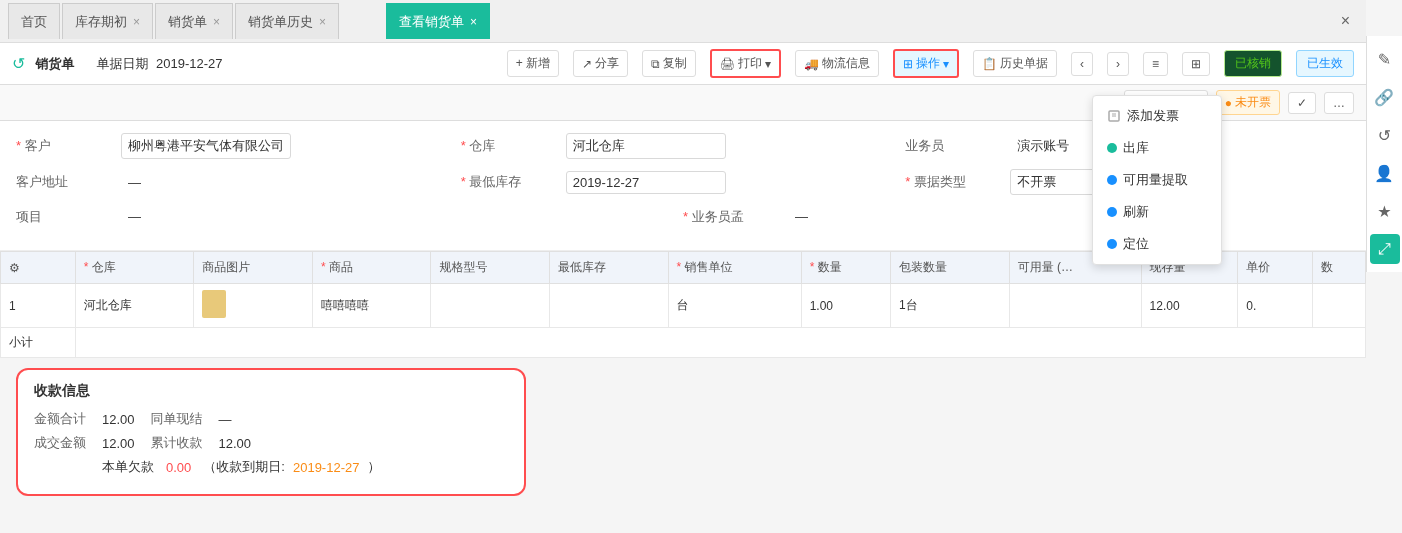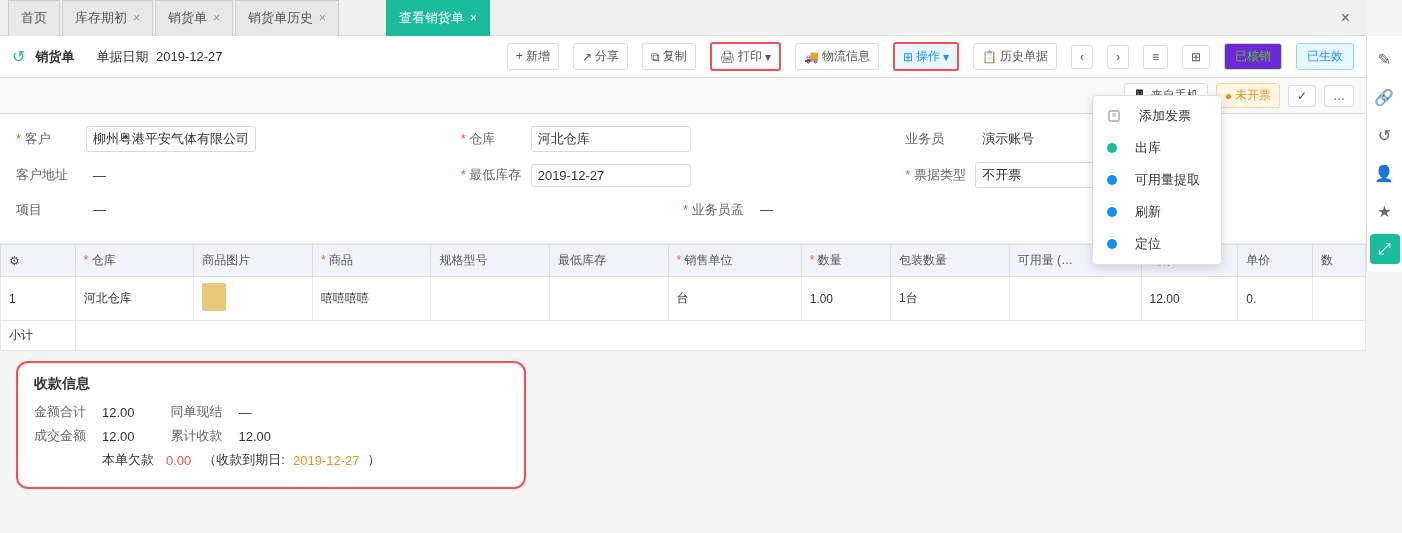--- a/index.html
+++ b/index.html
@@ -1,81 +1,81 @@
 <!DOCTYPE html>
 <html><head>
   <meta charset="utf-8">
   <style>
     * { box-sizing: border-box; margin: 0; padding: 0; }
     body { font-family: 'Microsoft YaHei', Arial, sans-serif; font-size: 13px; background: #f5f5f5; color: #333; overflow: hidden; }
 
     
-    .tab-bar { display: flex; align-items: center; background: #f0f0f0; border-bottom: 1px solid #ddd; height: 36px; padding: 0 8px; }
+    .tab-bar { display: flex; align-items: center; background: #f0f0f0; border-bottom: 1px solid #ddd; height: 43px; padding: 0 8px; }
     .tab-item { display: flex; align-items: center; padding: 0 12px; height: 36px; background: #e8e8e8; border: 1px solid #ccc; border-bottom: none; margin-right: 2px; cursor: pointer; font-size: 13px; color: #555; }
     .tab-item.active { background: #fff; color: #333; margin-left: 45px; }
     .tab-item .tab-close { margin-left: 6px; color: #999; font-size: 12px; cursor: pointer; }
     .tab-item.highlight { background: #1abc9c; color: #fff; border-color: #1abc9c; }
     .tab-item.highlight .tab-close { color: #fff; }
     .close-btn { margin-left: auto; font-size: 16px; cursor: pointer; color: #666; padding: 0 8px; }
 
     
     .toolbar { display: flex; align-items: center; background: #fff; border-bottom: 1px solid #ddd; padding: 6px 12px; gap: 6px; }
     .doc-icon { color: #1abc9c; font-size: 16px; margin-right: 4px; }
     .doc-title { font-weight: bold; color: #333; margin-right: 12px; }
     .doc-meta { color: #666; font-size: 13px; margin-right: 8px; }
     .doc-meta span { color: #333; margin-left: 4px; }
     .toolbar-actions { margin-left: auto; display: flex; align-items: center; gap: 14px; }
     .btn-tool { display: flex; align-items: center; gap: 3px; padding: 4px 8px; border: 1px solid #ddd; background: #fff; border-radius: 3px; cursor: pointer; color: #555; font-size: 12px; }
     .btn-tool.highlight { background: #fff; border: 2px solid #ff4d4f; }
     .btn-status { padding: 4px 10px; border-radius: 3px; font-size: 12px; border: 1px solid; cursor: pointer; }
-    .btn-status.green { background: #6d28d9; border-color: #b7eb8f; color: #52c41a; }
+    .btn-status.green { background: #14532d; border-color: #b7eb8f; color: #52c41a; }
     .btn-status.blue { background: #e6f7ff; border-color: #91d5ff; color: #1890ff; }
 
     
     .toolbar2 { display: flex; align-items: center; background: #f9f9f9; border-bottom: 1px solid #ddd; padding: 5px 12px; gap: 8px; justify-content: flex-end; }
     .btn-small { display: flex; align-items: center; gap: 3px; padding: 3px 8px; border: 1px solid #ddd; background: #fff; border-radius: 3px; cursor: pointer; color: #555; font-size: 12px; }
     .btn-small.orange { background: #fff7e6; border-color: #ffd591; color: #fa8c16; }
 
     
     .form-area { background: #fff; padding: 12px 16px; border-bottom: 1px solid #eee; }
     .form-row { display: flex; align-items: center; margin-bottom: 10px; gap: 0; }
-    .form-field { display: flex; align-items: center; flex: 1; }
+    .form-field { display: flex; align-items: center; flex: 1; gap: 35px; }
     .form-label { color: #666; min-width: 70px; font-size: 13px; }
     .form-label.required::before { content: '* '; color: #ff4d4f; }
     .form-value { color: #333; font-size: 13px; padding: 3px 6px; border: 1px solid #d9d9d9; border-radius: 3px; min-width: 160px; background: #fff; }
     .form-value.readonly { border-color: transparent; background: transparent; }
 
     
     .table-wrap { background: #fff; overflow-x: auto; }
     table { width: 100%; border-collapse: collapse; font-size: 12px; }
     th { background: #f0f4fa; color: #555; padding: 7px 8px; border: 1px solid #e0e0e0; text-align: left; white-space: nowrap; font-weight: normal; }
     th.required::before { content: '* '; color: #ff4d4f; }
     td { padding: 6px 8px; border: 1px solid #e8e8e8; color: #333; white-space: nowrap; }
     tr.data-row { background: #fff; }
     tr.subtotal-row { background: #fff; }
     .product-thumb { width: 24px; height: 28px; background: #e8c97a; display: inline-block; border-radius: 2px; }
 
     
     .payment-box { border: 2px solid #ff4d4f; border-radius: 12px; margin: 10px 16px; padding: 12px 16px; background: #fff; max-width: 510px; }
     .payment-title { font-weight: bold; font-size: 14px; margin-bottom: 10px; }
-    .payment-row { display: flex; gap: 36px; margin-bottom: 6px; }
+    .payment-row { display: flex; gap: 16px; margin-bottom: 6px; }
     .payment-field { display: flex; align-items: center; gap: 8px; }
     .payment-label { color: #666; min-width: 60px; }
     .payment-value { color: #333; }
     .payment-value.red { color: #ff4d4f; }
     .payment-value.orange { color: #fa8c16; }
 
     
     .right-sidebar { position: fixed; right: 0; top: 36px; width: 36px; background: #fff; border-left: 1px solid #ddd; display: flex; flex-direction: column; align-items: center; padding: 8px 0; gap: 8px; z-index: 10; }
     .sidebar-icon { width: 30px; height: 30px; display: flex; align-items: center; justify-content: center; cursor: pointer; color: #666; font-size: 16px; border-radius: 4px; }
     .sidebar-icon.green-bg { background: #1abc9c; color: #fff; }
 
     
     .dropdown-menu { position: fixed; top: 95px; right: 180px; background: #fff; border: 1px solid #e0e0e0; border-radius: 4px; box-shadow: 0 3px 10px rgba(0,0,0,0.15); z-index: 100; min-width: 130px; padding: 4px 0; }
-    .dropdown-item { display: flex; align-items: center; gap: 18px; padding: 7px 14px; cursor: pointer; color: #333; font-size: 13px; }
+    .dropdown-item { display: flex; align-items: center; gap: 6px; padding: 7px 14px; cursor: pointer; color: #333; font-size: 13px; }
     .dot { width: 10px; height: 10px; border-radius: 50%; display: inline-block; }
     .dot.cyan { background: #1abc9c; }
     .dot.blue { background: #1890ff; }
 
     
     .btn-operation { background: #e6f7ff; border: 2px solid #ff4d4f !important; color: #1890ff; }
 
     .main-content { display: flex; flex-direction: column; margin-right: 36px; }
 
     

